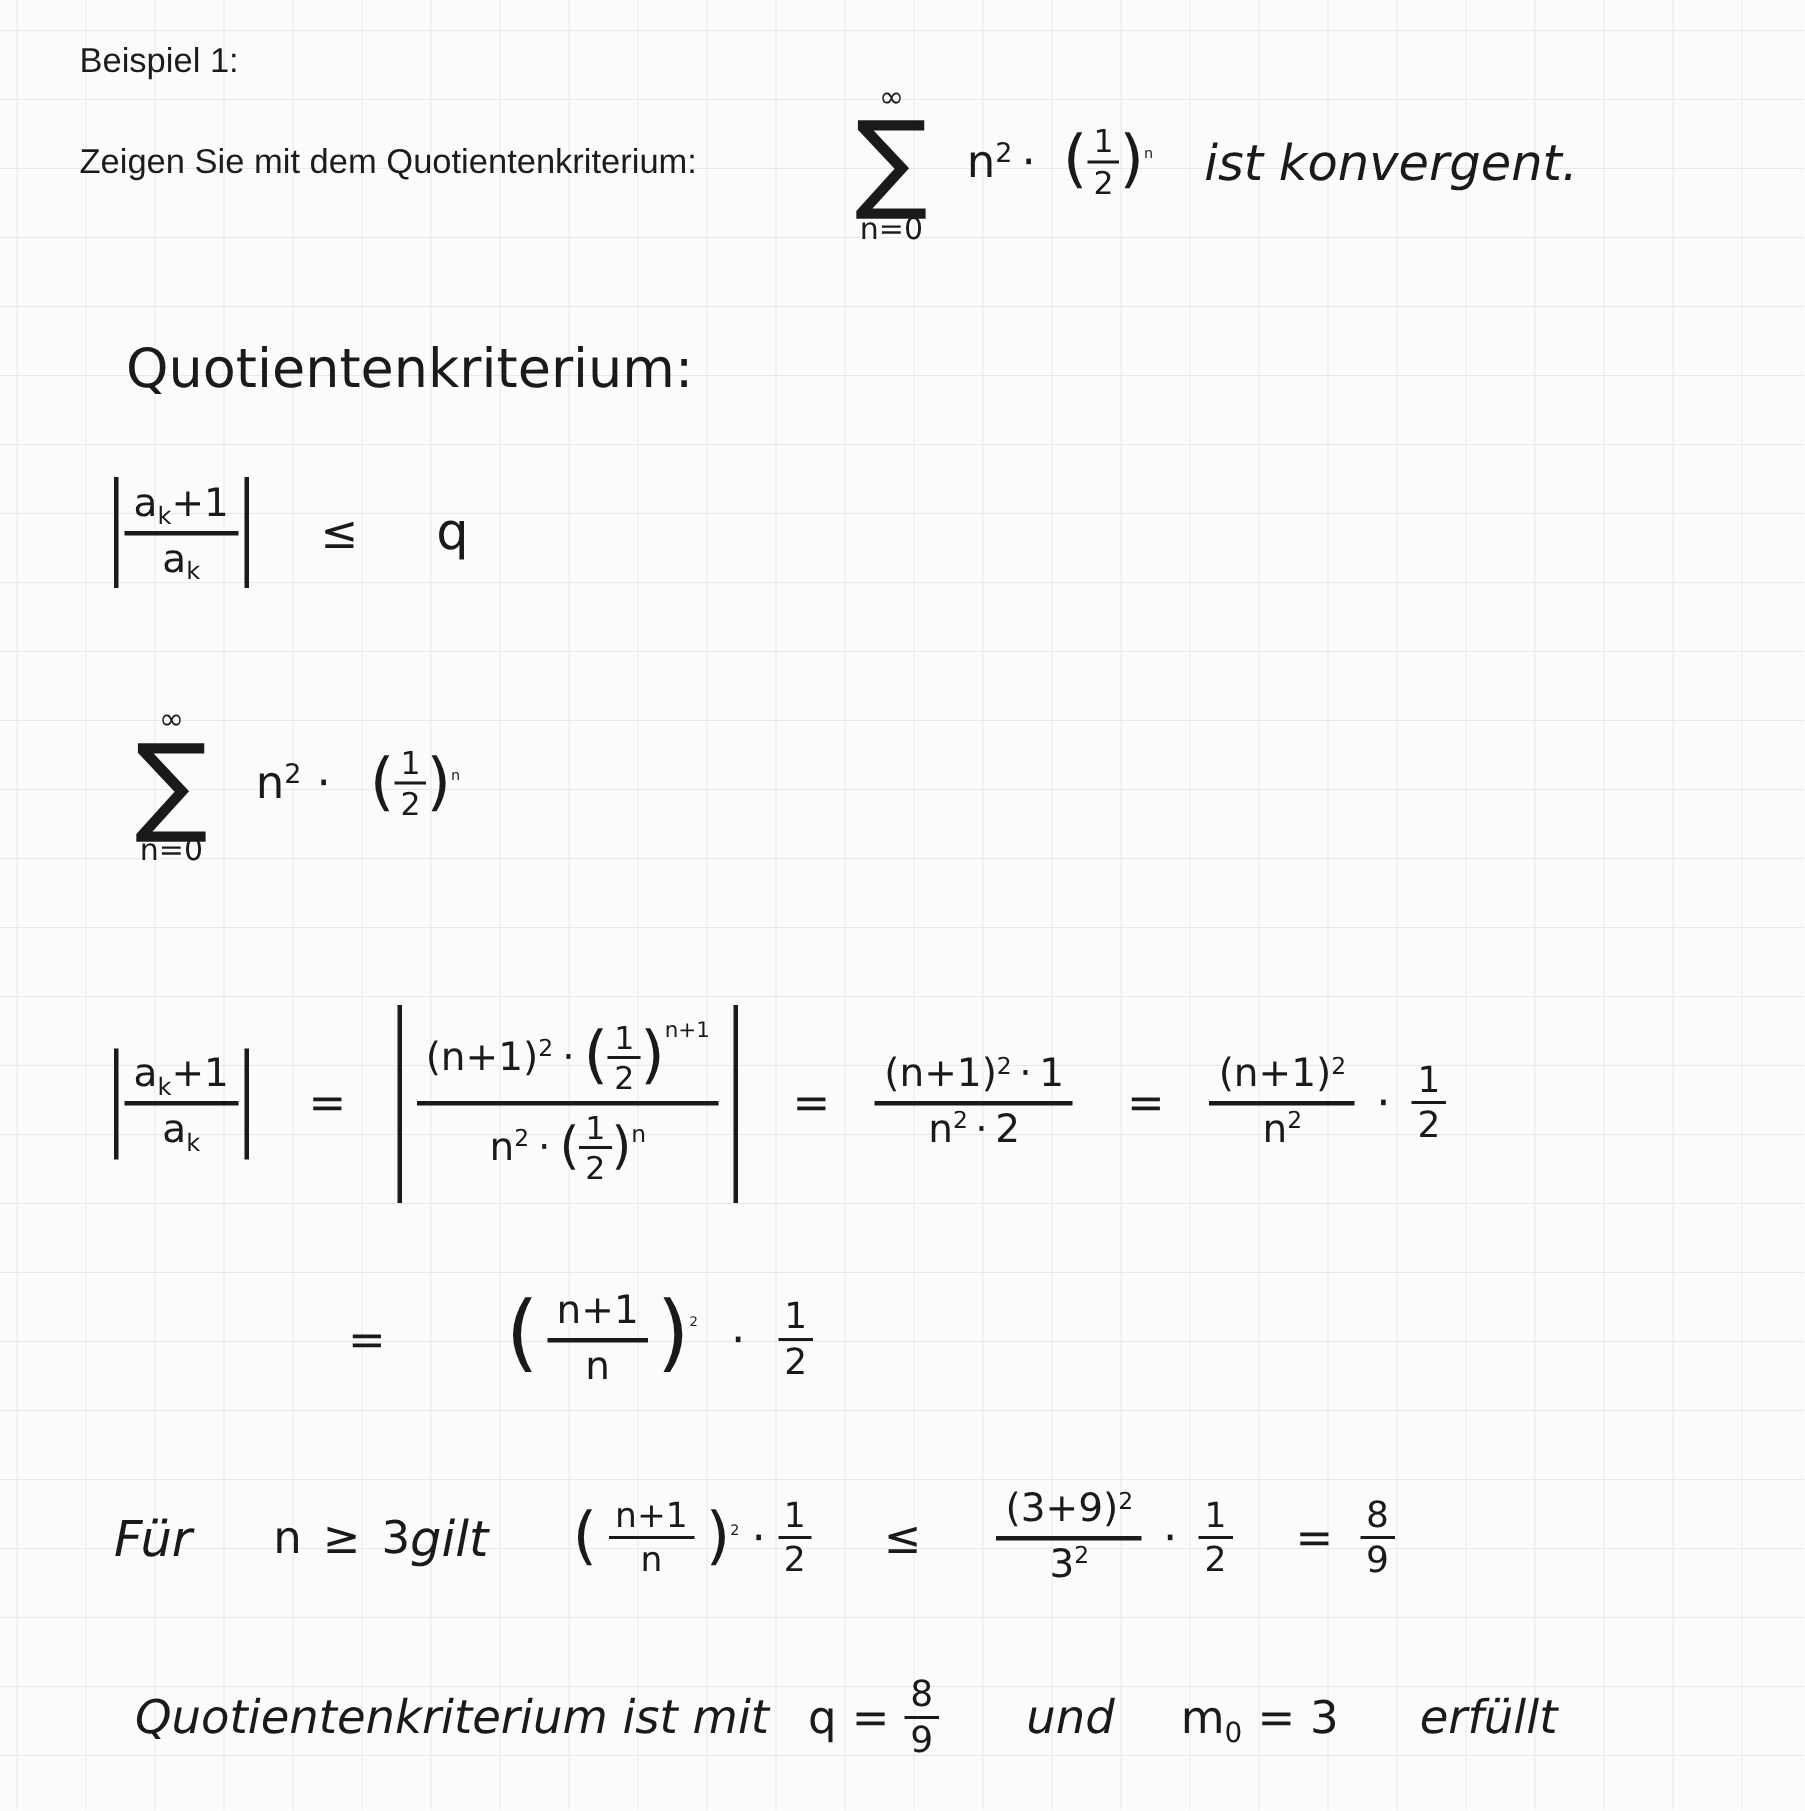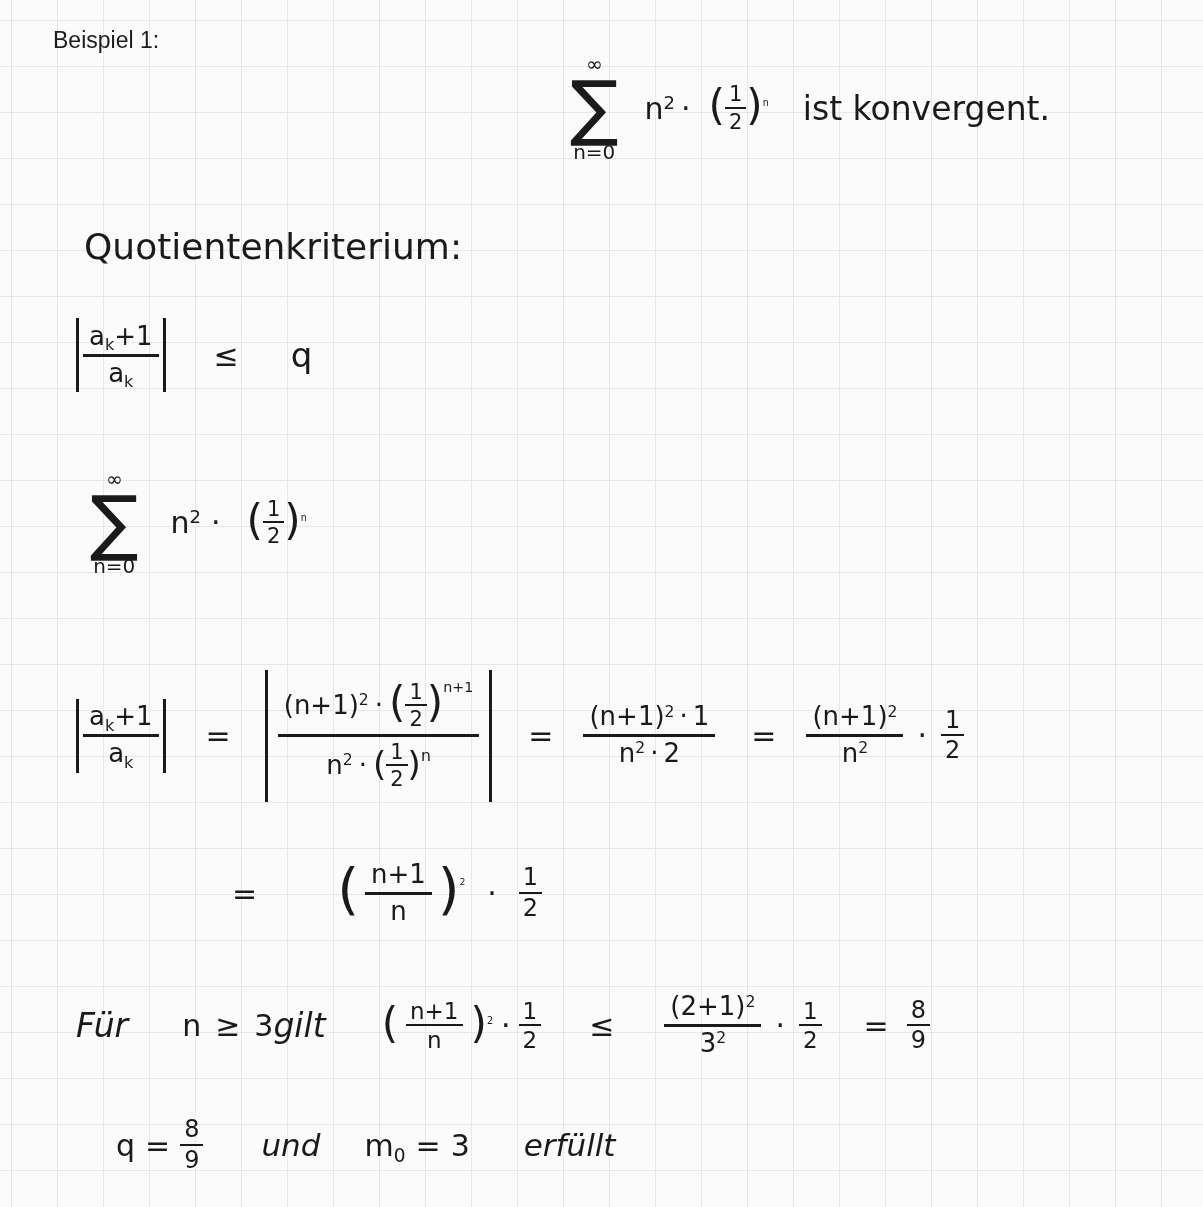--- a/index.html
+++ b/index.html
@@ -30,38 +30,39 @@
   .sigma{font-size:72px;line-height:0.85;}
   .lim{font-size:20px;line-height:1;}
   .inl{display:inline-flex;align-items:center;}
 </style>
 </head>
 <body>
 
 <div class="page">
 
   <div class="row typed" style="left:36px;top:27px;">Beispiel 1:</div>
+  <div class="row typed" style="left:36px;top:94px;">Zeigen Sie mit dem Quotientenkriterium:</div>
 
   <div class="row hand" style="left:570px;top:44px;height:128px;">
     <span class="bigsum">
       <span class="lim">∞</span>
       <span class="sigma">∑</span>
       <span class="lim">n=0</span>
     </span>
     <span class="m" style="margin-left:26px;"><span>n</span><span class="sup">2</span><span style="margin-left:6px;">·</span></span>
     <span class="inl" style="margin-left:18px;">
       <span class="paren">(</span>
       <span class="frac halff">
           <span class="num">1</span>
           <span class="den">2</span>
         </span>
       <span class="paren">)</span>
       <span class="m sup">n</span>
     </span>
-    <span class="word" style="margin-left:34px;">ist konvergent.</span>
+    <span class="word" style="margin-left:34px;font-style:italic;">ist konvergent.</span>
   </div>
 
   <div class="row hand" style="left:84px;top:226px;font-size:36px;">Quotientenkriterium:</div>
 
   <div class="row hand" style="left:76px;top:310px;height:90px;">
     <span class="vbar" style="height:74px;"></span>
     <span class="frac fr-m" style="margin:0 4px;">
       <span class="num"><span>a</span><span class="sub">k</span><span>+1</span></span>
       <span class="den"><span>a</span><span class="sub">k</span></span>
     </span>
@@ -171,36 +172,37 @@
       </span>
     <span class="paren">)</span>
     <span class="m sup">2</span>
     <span class="m" style="margin:0 8px;">·</span>
     <span class="frac halff" style="font-size:23px;">
         <span class="num">1</span>
         <span class="den">2</span>
       </span>
     <span class="m" style="margin-left:48px;">≤</span>
     <span class="frac fr-m" style="margin-left:50px;">
-      <span class="num"><span>(2+1)</span><span class="sup">2</span></span>
+      <span class="num"><span>(3+9)</span><span class="sup">2</span></span>
       <span class="den"><span>3</span><span class="sup">2</span></span>
     </span>
     <span class="m" style="margin:0 14px;">·</span>
     <span class="frac halff" style="font-size:23px;">
         <span class="num">1</span>
         <span class="den">2</span>
       </span>
     <span class="m" style="margin-left:42px;">=</span>
     <span class="frac halff" style="font-size:24px;margin-left:18px;">
         <span class="num">8</span>
         <span class="den">9</span>
       </span>
   </div>
 
   <div class="row hand" style="left:90px;top:1110px;height:70px;">
+    <span class="word-sm" style="font-style:italic;">Quotientenkriterium ist mit</span>
     <span class="m" style="margin-left:26px;">q</span>
     <span class="m" style="margin:0 10px;">=</span>
     <span class="frac halff" style="font-size:24px;">
         <span class="num">8</span>
         <span class="den">9</span>
       </span>
     <span class="word-sm" style="margin-left:58px;font-style:italic;">und</span>
     <span class="m" style="margin-left:44px;"><span>m</span><span class="sub">0</span></span>
     <span class="m" style="margin:0 10px;">=</span>
     <span class="m">3</span>

